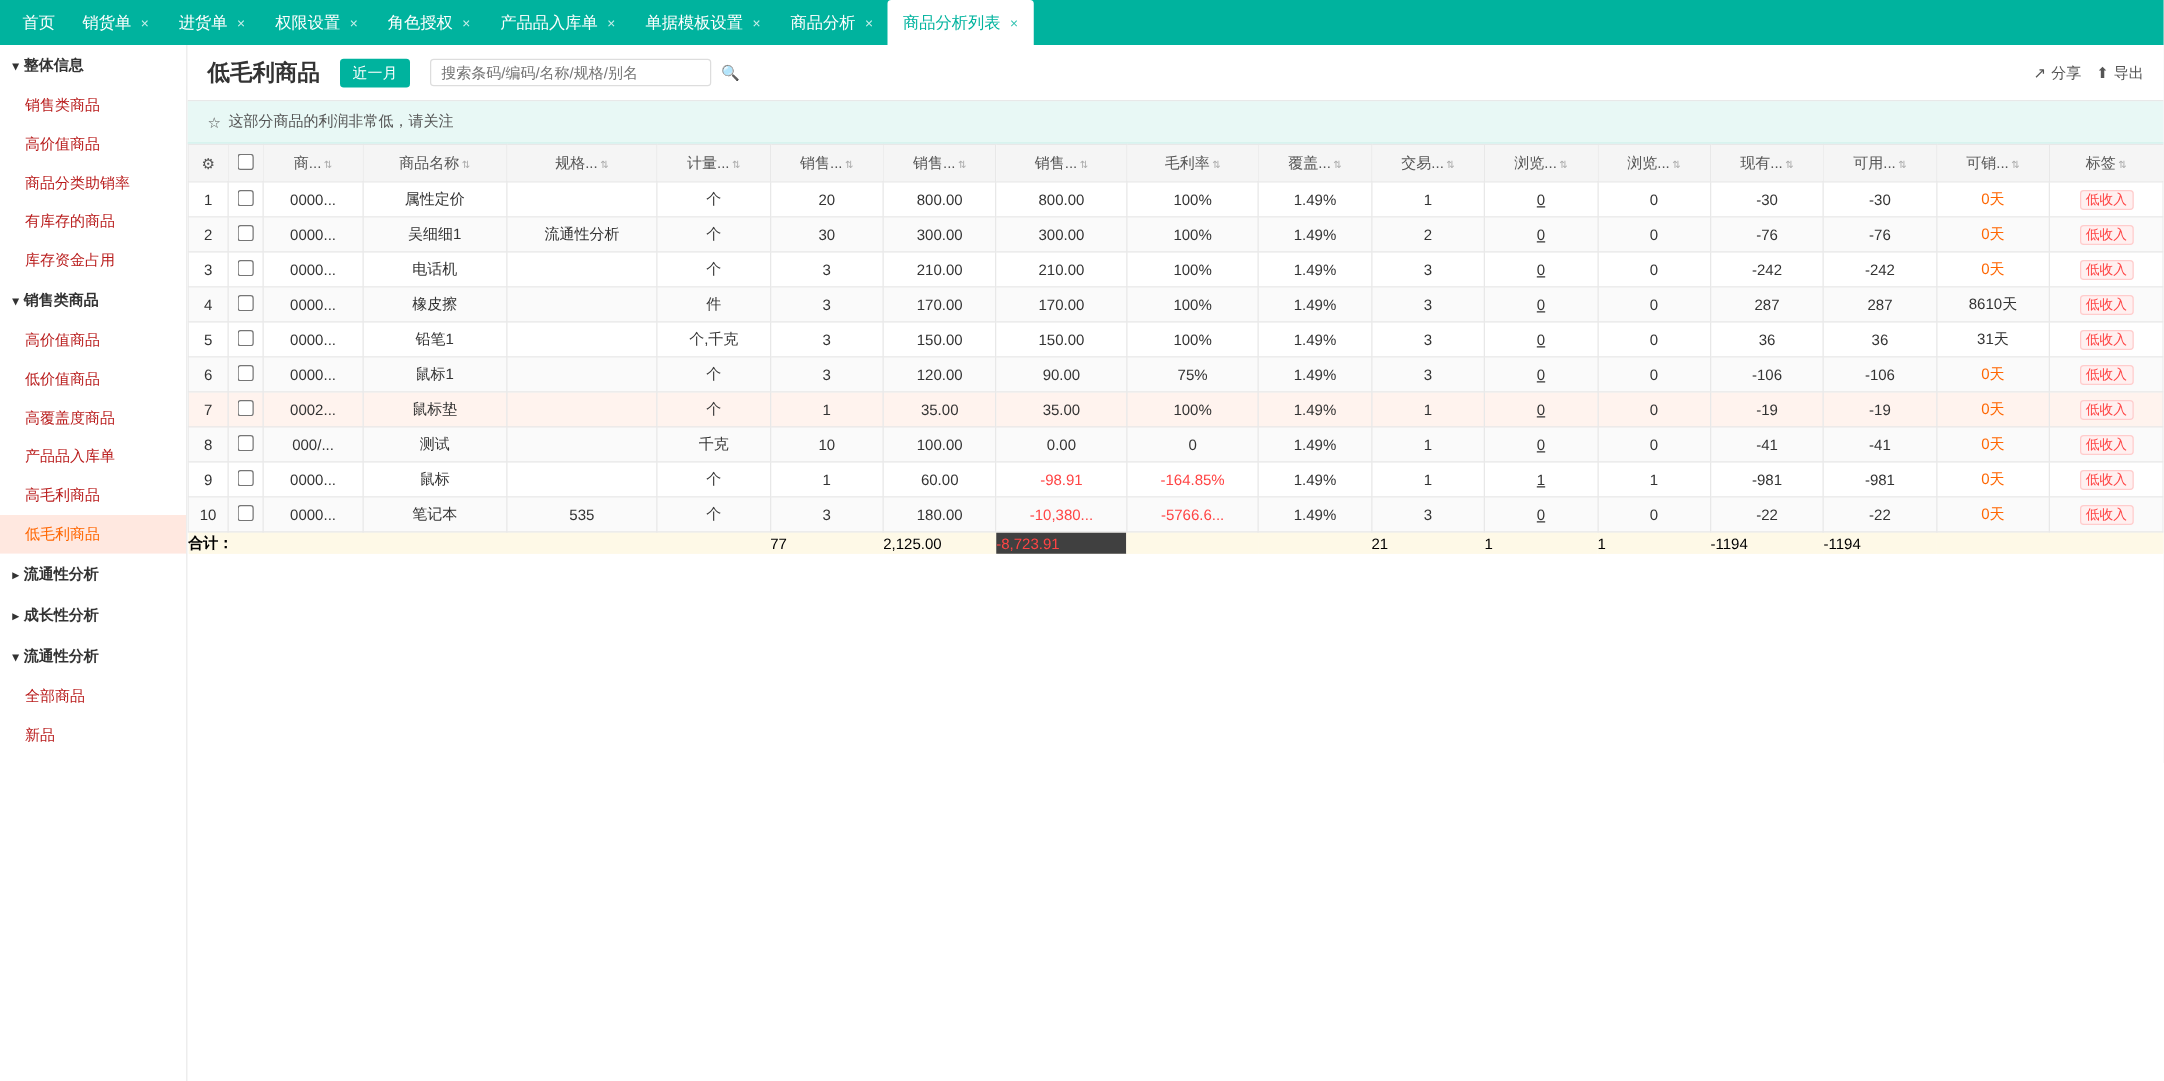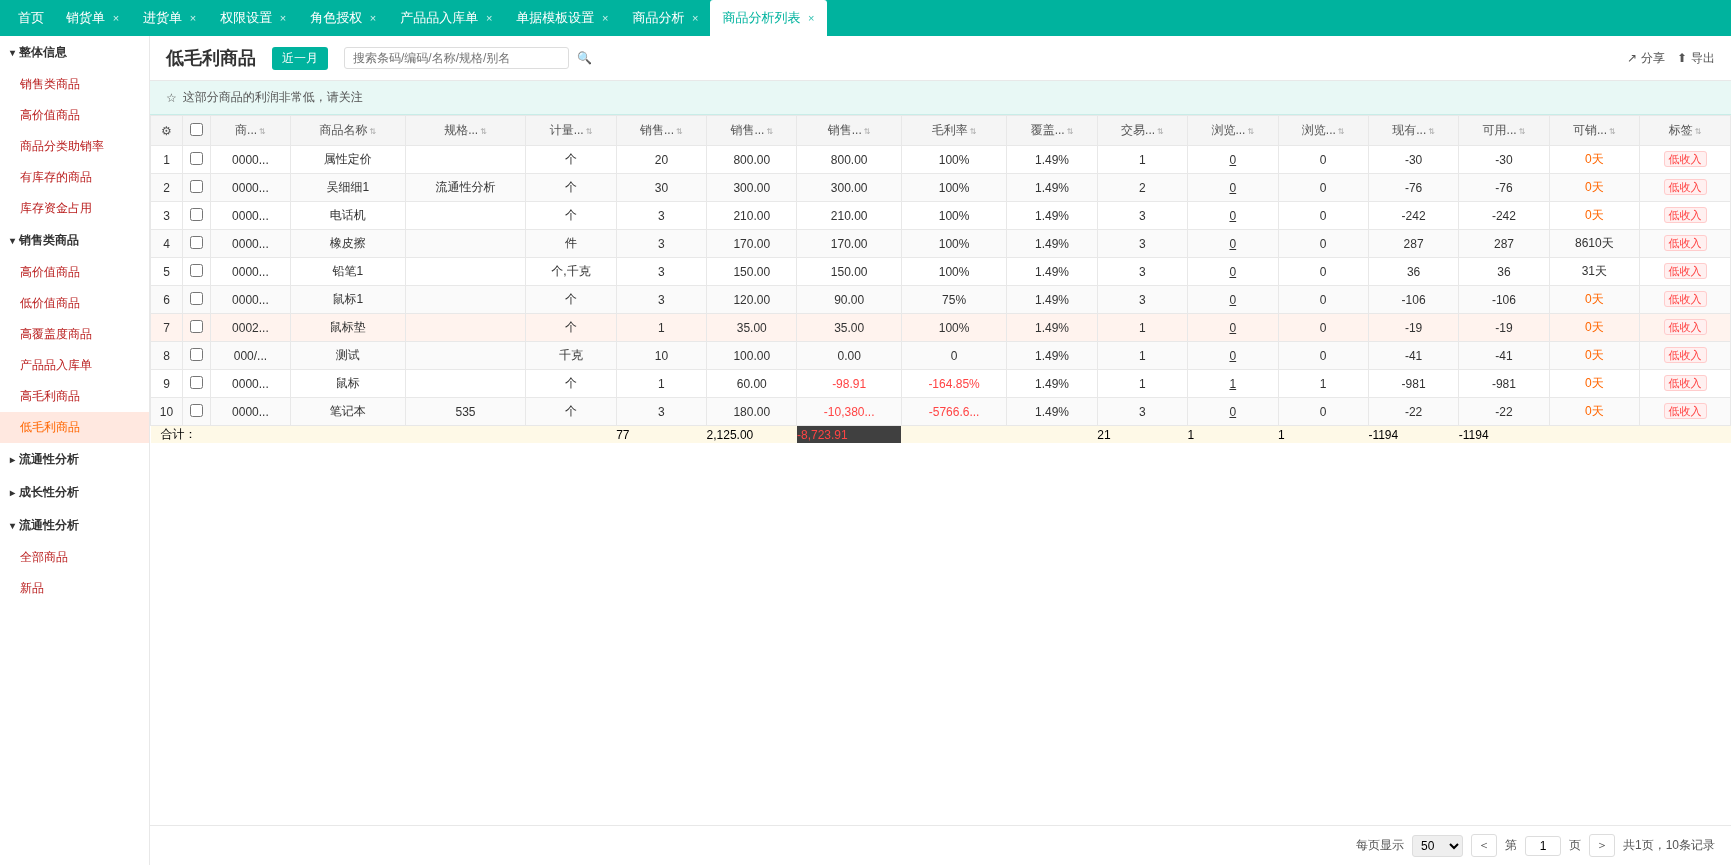--- a/index.html
+++ b/index.html
@@ -530,46 +530,32 @@
     <td class="link-underline">0</td>
     <td>0</td>
     <td>-22</td>
     <td>-22</td>
     <td style="color:#ff6600;">0天</td>
     <td><span class="tag-low-income">低收入</span></td>
   </tr>
           </tbody>
         <tfoot>
           <tr style="background:#fef9e7;">
-            <td colspan="6" style="text-align:left;padding-left:10px;font-weight:normal;background:#fef9e7;">合计：</td>
+            <td colspan="6" style="text-align:left;padding-left:0;font-weight:bold;background:#fef9e7;">合计：</td>
             <td style="background:#fef9e7;">77</td>
             <td style="background:#fef9e7;">2,125.00</td>
             <td style="background:#404040;color:#ff4444;">-8,723.91</td>
             <td style="background:#fef9e7;"></td>
             <td style="background:#fef9e7;"></td>
             <td style="background:#fef9e7;">21</td>
             <td style="background:#fef9e7;">1</td>
             <td style="background:#fef9e7;">1</td>
             <td style="background:#fef9e7;">-1194</td>
             <td style="background:#fef9e7;">-1194</td>
             <td style="background:#fef9e7;"></td>
             <td style="background:#fef9e7;"></td>
           </tr>
         </tfoot>
       </table>
     </div>
 
-    <div class="pagination-bar">
-      <span>每页显示</span>
-      <select>
-        <option>50</option>
-        <option>20</option>
-        <option>100</option>
-      </select>
-      <button class="page-btn">＜</button>
-      <span>第</span>
-      <input class="page-input" value="1" style="">
-      <span>页</span>
-      <button class="page-btn">＞</button>
-      <span>共1页，10条记录</span>
-    </div>
   </div>
 </div>
 
 </body></html>

